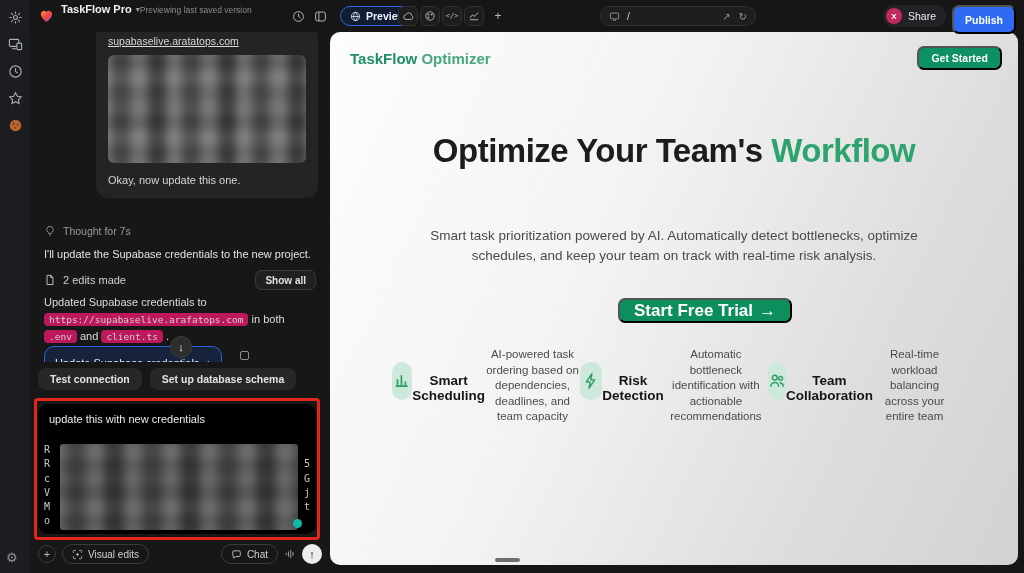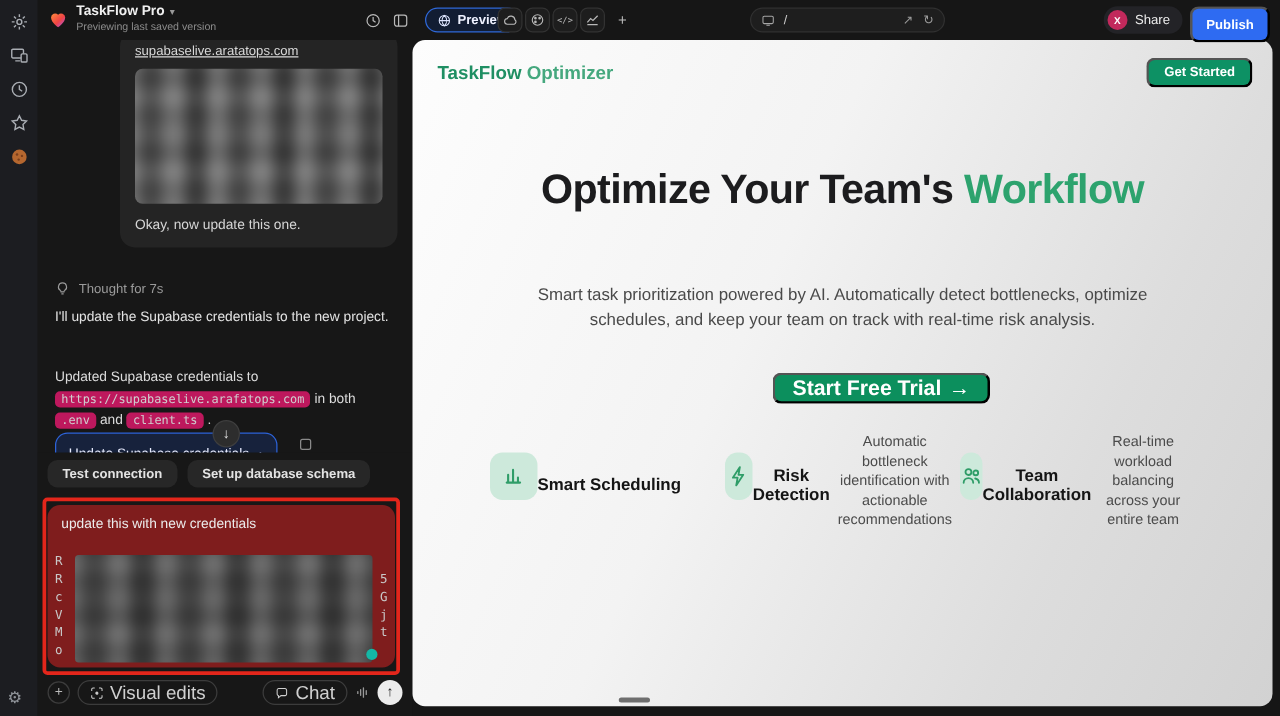--- a/index.html
+++ b/index.html
@@ -8,21 +8,21 @@
 
   
   .rail { position:absolute; left:0; top:0; width:30px; height:573px; background:#1c1d21; display:flex; flex-direction:column; align-items:center; padding-top:8px; gap:9px; z-index:20; }
   .rail .ric { width:18px; height:18px; display:flex; align-items:center; justify-content:center; color:#a9adb3; }
   .rail .gear { position:absolute; bottom:8px; left:6px; font-size:13px; color:#8f9399; }
 
   
   .topbar { position:absolute; left:30px; top:0; width:994px; height:32px; background:#161616; z-index:15; }
   .tb { position:absolute; display:flex; align-items:center; }
   .logo { left:8px; top:7px; width:17px; height:17px; }
-  .titleblk { left:31px; top:3px; flex-direction:column; align-items:flex-start; }
+  .titleblk { left:31px; top:3px; flex-direction:row; align-items:center; }
   .titlerow { display:flex; align-items:center; gap:4px; }
   .apptitle { font-size:11px; font-weight:bold; color:#f0f0f0; }
   .chev { font-size:8px; color:#9a9a9a; }
   .appsub { font-size:8.5px; color:#8b8b8b; margin-top:1px; }
   .iconbtn { width:20px; height:20px; border:1px solid #323232; border-radius:6px; background:#1d1d1d; display:flex; align-items:center; justify-content:center; color:#b9b9b9; }
   .noborder { border:none; background:transparent; }
   .previewbtn { left:310px; top:6px; height:20px; padding:0 9px; gap:5px; border:1px solid #2f68d8; border-radius:10px; background:#121d33; color:#eef1ff; font-size:10.5px; font-weight:bold; }
   .urlbar { left:570px; top:6px; width:156px; height:20px; border:1px solid #303030; border-radius:10px; background:#1e1e1e; padding:0 8px; gap:7px; color:#a7a7a7; }
   .urlslash { font-size:10px; color:#d0d0d0; }
   .urlright { margin-left:auto; display:flex; gap:8px; font-size:10px; color:#9a9a9a; }
@@ -52,31 +52,31 @@
   .showall { margin-left:auto; height:20px; padding:0 9px; border:1px solid #3a3a3a; border-radius:7px; background:#202020; color:#e0e0e0; font-size:10px; font-weight:bold; display:flex; align-items:center; }
   .summary { position:absolute; left:14px; top:262px; width:276px; color:#dcdcdc; line-height:17px; }
   .codechip { font-family:"DejaVu Sans Mono", monospace; font-size:9.5px; background:#be185d; border-radius:4px; padding:1px 5px; color:#cfcfcf; }
   .scrolldown { position:absolute; left:140px; top:304px; width:22px; height:22px; border-radius:50%; background:#2d2d2d; border:1px solid #3e3e3e; color:#e6e6e6; display:flex; align-items:center; justify-content:center; font-size:11px; z-index:3; }
   .actionbtn { position:absolute; left:14px; top:314px; width:178px; height:34px; border:1.5px solid #2d63d9; border-radius:10px; background:#17223c; color:#e8ecff; display:flex; align-items:center; padding:0 10px; z-index:1; }
   .actionbtn .ac { margin-left:auto; color:#9db4f2; font-size:12px; }
   .checksq { position:absolute; left:210px; top:319px; width:9px; height:9px; border:1.3px solid #8a8a8a; border-radius:2px; z-index:1; }
   .footerover { position:absolute; left:0; top:330px; width:300px; height:211px; background:#171717; z-index:2; }
   .chiprow { position:absolute; left:8px; top:6px; display:flex; gap:8px; }
   .chip { height:22px; padding:0 12px; background:#272727; border-radius:8px; color:#e3e3e3; font-size:10.5px; font-weight:bold; display:flex; align-items:center; }
-  .inputbox { position:absolute; left:8px; top:42px; width:278px; height:130px; background:#7f1d1d; border-radius:10px; padding:9px 11px; }
+  .inputbox { position:absolute; left:8px; top:42px; width:278px; height:130px; background:#000000; border-radius:10px; padding:9px 11px; }
   .inputtext { color:#ececec; font-size:11px; }
   .credzone { position:absolute; left:6px; top:40px; right:6px; height:86px; }
   .credblur { position:absolute; left:16px; right:12px; top:0; bottom:0; overflow:hidden; border-radius:3px; }
   .credrows { position:absolute; inset:0; display:flex; flex-direction:column; }
   .credrow { height:14.3px; display:flex; justify-content:space-between; font-family:"DejaVu Sans Mono", monospace; font-size:10px; color:#c9c9c9; }
   .tealdot { position:absolute; right:8px; bottom:2px; width:9px; height:9px; border-radius:50%; background:#14b8a6; }
   .redbox { position:absolute; left:4px; top:36px; width:286px; height:142px; border:3px solid #e3261b; border-radius:4px; pointer-events:none; z-index:6; }
   .controls { position:absolute; left:8px; top:182px; width:284px; display:flex; align-items:center; gap:6px; }
   .circbtn { width:18px; height:18px; border:1px solid #3c3c3c; border-radius:50%; color:#bbbbbb; display:flex; align-items:center; justify-content:center; font-size:11px; }
-  .ctrlpill { height:20px; border:1px solid #3c3c3c; border-radius:10px; padding:0 9px; display:flex; align-items:center; gap:5px; color:#d0d0d0; font-size:15px; }
+  .ctrlpill { height:20px; border:1px solid #3c3c3c; border-radius:10px; padding:0 9px; display:flex; align-items:center; gap:5px; color:#d0d0d0; font-size:10px; }
   .ctrlright { margin-left:auto; display:flex; align-items:center; gap:6px; }
   .wave { color:#9a9a9a; }
   .sendbtn { width:20px; height:20px; border-radius:50%; background:#ececec; color:#111; font-weight:bold; font-size:11px; display:flex; align-items:center; justify-content:center; }
 
   
   .preview { position:absolute; left:330px; top:32px; width:688px; height:533px; border-radius:10px; overflow:hidden;
     background:linear-gradient(115deg,#fdfdfd 0%,#f3f3f3 40%,#dddddd 75%,#d2d2d2 100%); color:#1c1c1e; z-index:10; }
   .pvheader { position:absolute; left:0; top:0; width:100%; height:52px; display:flex; align-items:center; padding:0 16px 0 20px; }
   .brand { font-size:15px; font-weight:bold; }
   .brand .b1 { color:#1f8f63; }
@@ -237,20 +237,28 @@
     <div class="thoughtrow">
       <svg width="12" height="12" viewBox="0 0 16 16" fill="none" stroke="#9a9a9a" stroke-width="1.2">
           <path d="M8 1.8a4.3 4.3 0 0 0-2.4 7.9c.5.4.8 1 .8 1.6h3.2c0-.6.3-1.2.8-1.6A4.3 4.3 0 0 0 8 1.8z"></path>
           <path d="M6.8 13.4h2.4"></path>
         </svg>
       <span>Thought for 7s</span>
     </div>
 
     <div class="aimsg">I'll update the Supabase credentials to the new project.</div>
 
+    <div class="editsrow">
+      <svg width="12" height="12" viewBox="0 0 16 16" fill="none" stroke="#cfcfcf" stroke-width="1.2">
+          <path d="M4 1.8h5.2L12 4.6V14H4z"></path>
+          <path d="M9 1.8v3h3"></path>
+        </svg>
+      <span>2 edits made</span>
+      <span class="showall">Show all</span>
+    </div>
 
     <p class="summary">
       <span>Updated Supabase credentials to</span>
       <span class="codechip">https://supabaselive.arafatops.com</span>
       <span>in both</span>
       <span class="codechip">.env</span>
       <span>and</span>
       <span class="codechip">client.ts</span>
       <span>.</span>
     </p>
@@ -353,20 +361,21 @@
     </button>
 
     <div class="features">
       <div class="feat">
         <span class="featicon">
           <svg width="18" height="18" viewBox="0 0 16 16" fill="none" stroke="#2f9d68" stroke-width="1.5" stroke-linecap="round">
               <path d="M4 12.5V7M7.5 12.5V3.5M11 12.5V9M3 12.5h9.5"></path>
             </svg>
         </span>
         <div class="feattitle">Smart Scheduling</div>
+        <div class="featdesc">AI-powered task ordering based on dependencies, deadlines, and team capacity</div>
       </div>
       <div class="feat">
         <span class="featicon">
           <svg width="18" height="18" viewBox="0 0 16 16" fill="none" stroke="#2f9d68" stroke-width="1.3" stroke-linejoin="round">
               <path d="M8.8 1.5 3.8 9h3.4l-1 5.5 5-7.5H7.8z"></path>
             </svg>
         </span>
         <div class="feattitle">Risk Detection</div>
         <div class="featdesc">Automatic bottleneck identification with actionable recommendations</div>
       </div>

